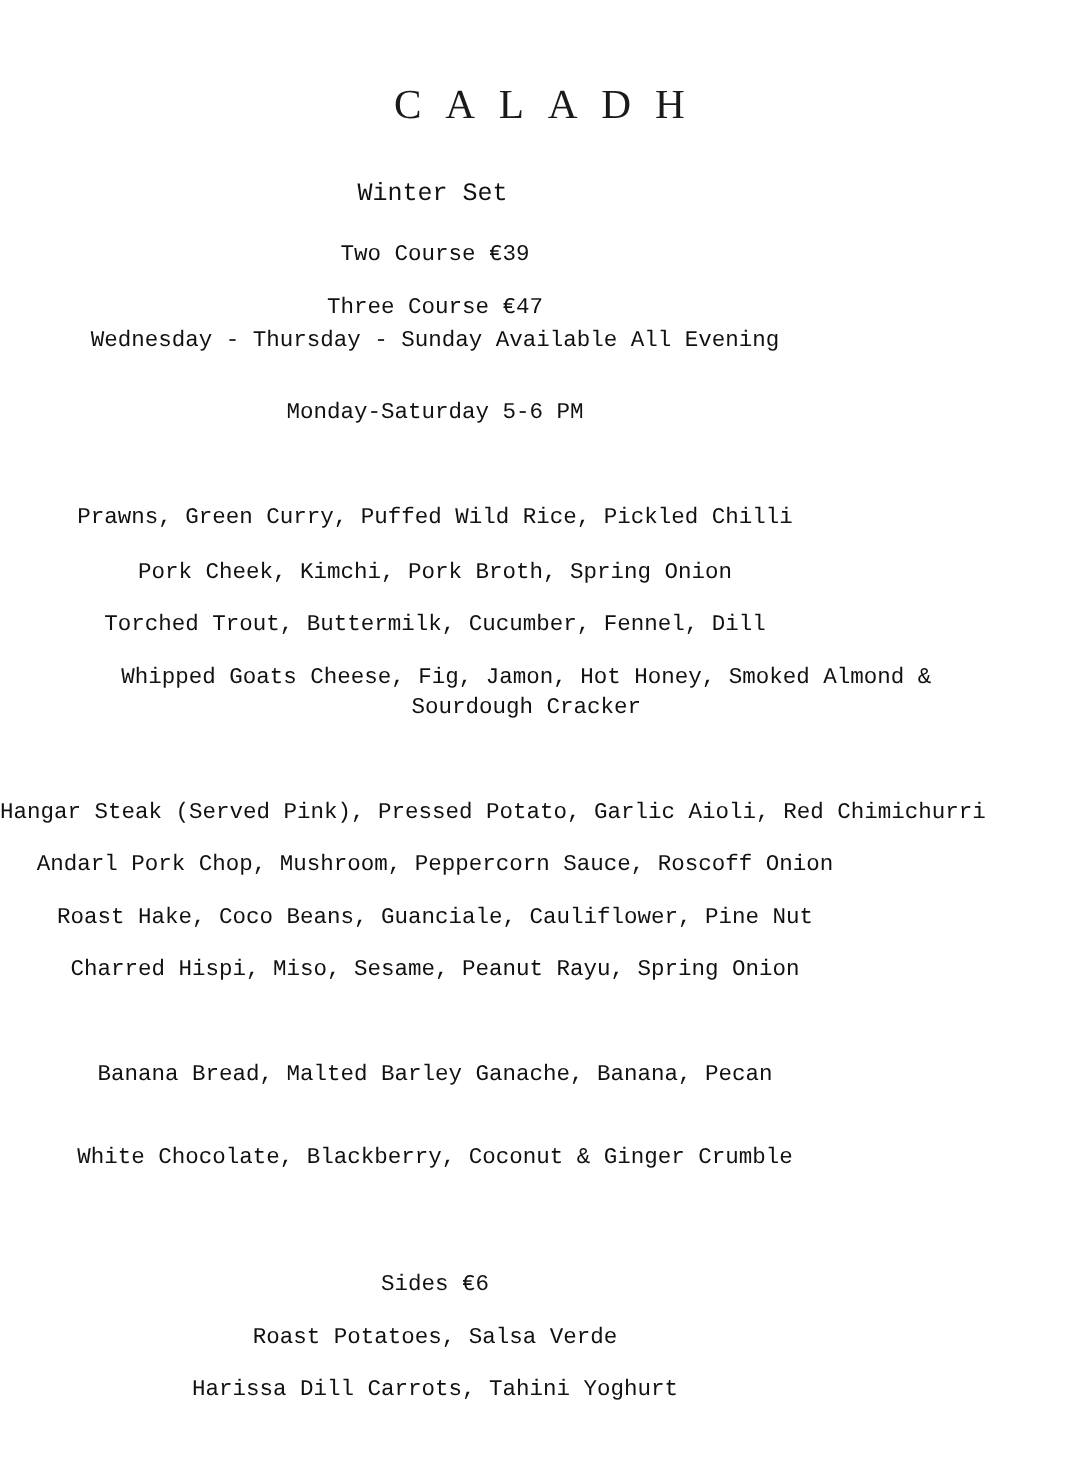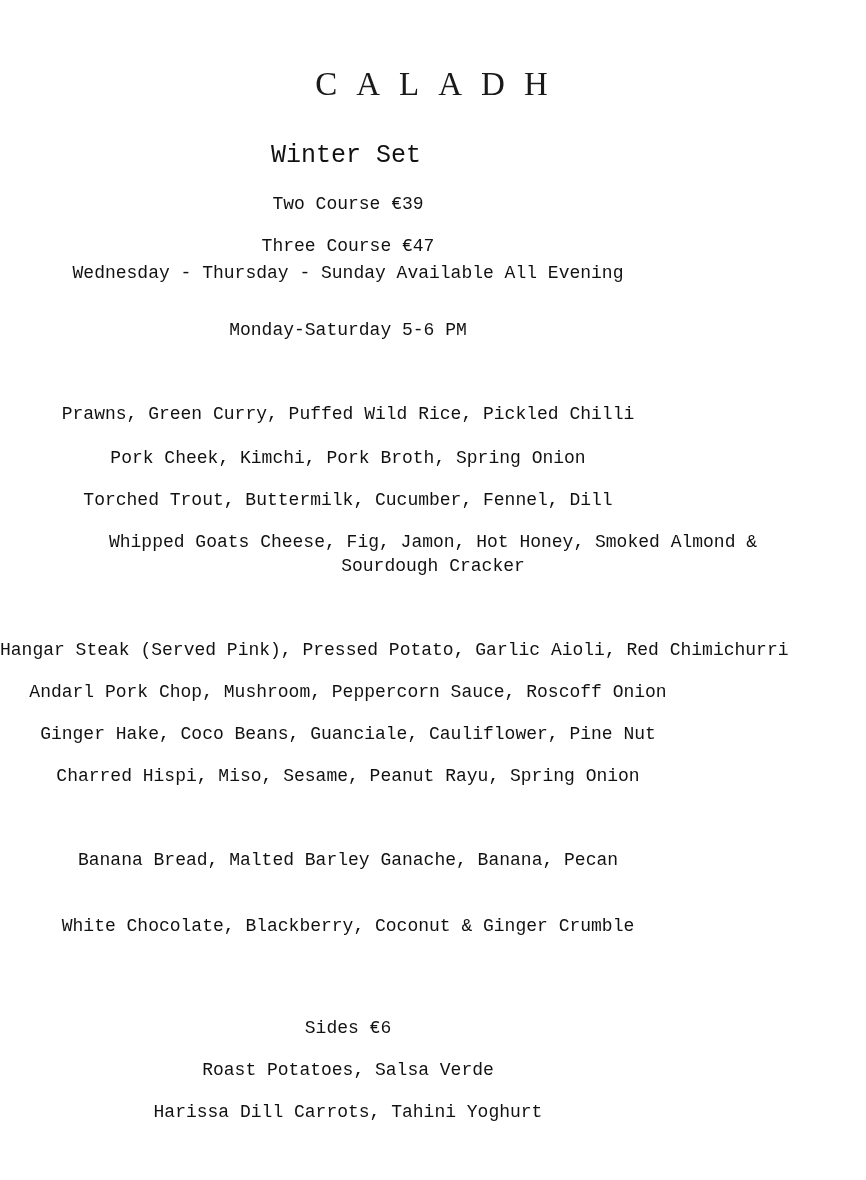--- a/index.html
+++ b/index.html
@@ -4,48 +4,48 @@
 <style>
   html, body { margin:0; padding:0; background:#ffffff; }
   body { width:866px; height:1180px; position:relative; overflow:hidden; color:#111111; }
   .logo {
     position:absolute; top:64px; left:0; width:866px; text-align:center;
     font-family:"Liberation Serif", "DejaVu Serif", serif; font-size:33px;
     letter-spacing:19px; color:#1a1a1a; line-height:40px; padding-left:16px; box-sizing:border-box;
   }
   .title {
     position:absolute; top:140px; left:0; width:692px; text-align:center;
-    font-family:"Liberation Mono", "DejaVu Sans Mono", monospace; font-size:25px; line-height:32px; color:#111;
+    font-family:"Liberation Mono", "DejaVu Sans Mono", monospace; font-size:20px; line-height:32px; color:#111;
   }
   .line {
     position:absolute; left:0; width:696px; text-align:center;
     font-family:"Liberation Mono", "DejaVu Sans Mono", monospace; font-size:18px; line-height:24px; color:#111;
     white-space:nowrap;
   }
-  .wrap { white-space:normal; left:60px; width:746px; }
+  .wrap { white-space:normal; left:48px; width:746px; }
 </style>
 </head>
 <body>
 
 <div class="logo">CALADH</div>
 <div class="title">Winter Set</div>
 
 <div class="line" style="top:192px">Two Course €39</div>
 <div class="line" style="top:234px">Three Course €47</div>
 <div class="line" style="top:261px">Wednesday - Thursday - Sunday Available All Evening</div>
 <div class="line" style="top:318px">Monday-Saturday 5-6 PM</div>
 
 <div class="line" style="top:402px">Prawns, Green Curry, Puffed Wild Rice, Pickled Chilli</div>
 <div class="line" style="top:446px">Pork Cheek, Kimchi, Pork Broth, Spring Onion</div>
 <div class="line" style="top:488px">Torched Trout, Buttermilk, Cucumber, Fennel, Dill</div>
 <div class="line wrap" style="top:530px">Whipped Goats Cheese, Fig, Jamon, Hot Honey, Smoked Almond &amp; Sourdough Cracker</div>
 
 <div class="line" style="top:638px">Hangar Steak (Served Pink), Pressed Potato, Garlic Aioli, Red Chimichurri</div>
 <div class="line" style="top:680px">Andarl Pork Chop, Mushroom, Peppercorn Sauce, Roscoff Onion</div>
-<div class="line" style="top:722px">Ginger Hake, Coco Beans, Guanciale, Cauliflower, Pine Nut</div>
+<div class="line" style="top:722px">Roast Hake, Coco Beans, Guanciale, Cauliflower, Pine Nut</div>
 <div class="line" style="top:764px">Charred Hispi, Miso, Sesame, Peanut Rayu, Spring Onion</div>
 
 <div class="line" style="top:848px">Banana Bread, Malted Barley Ganache, Banana, Pecan</div>
 <div class="line" style="top:914px">White Chocolate, Blackberry, Coconut &amp; Ginger Crumble</div>
 
 <div class="line" style="top:1016px">Sides €6</div>
 <div class="line" style="top:1058px">Roast Potatoes, Salsa Verde</div>
 <div class="line" style="top:1100px">Harissa Dill Carrots, Tahini Yoghurt</div>
 
 </body></html>

